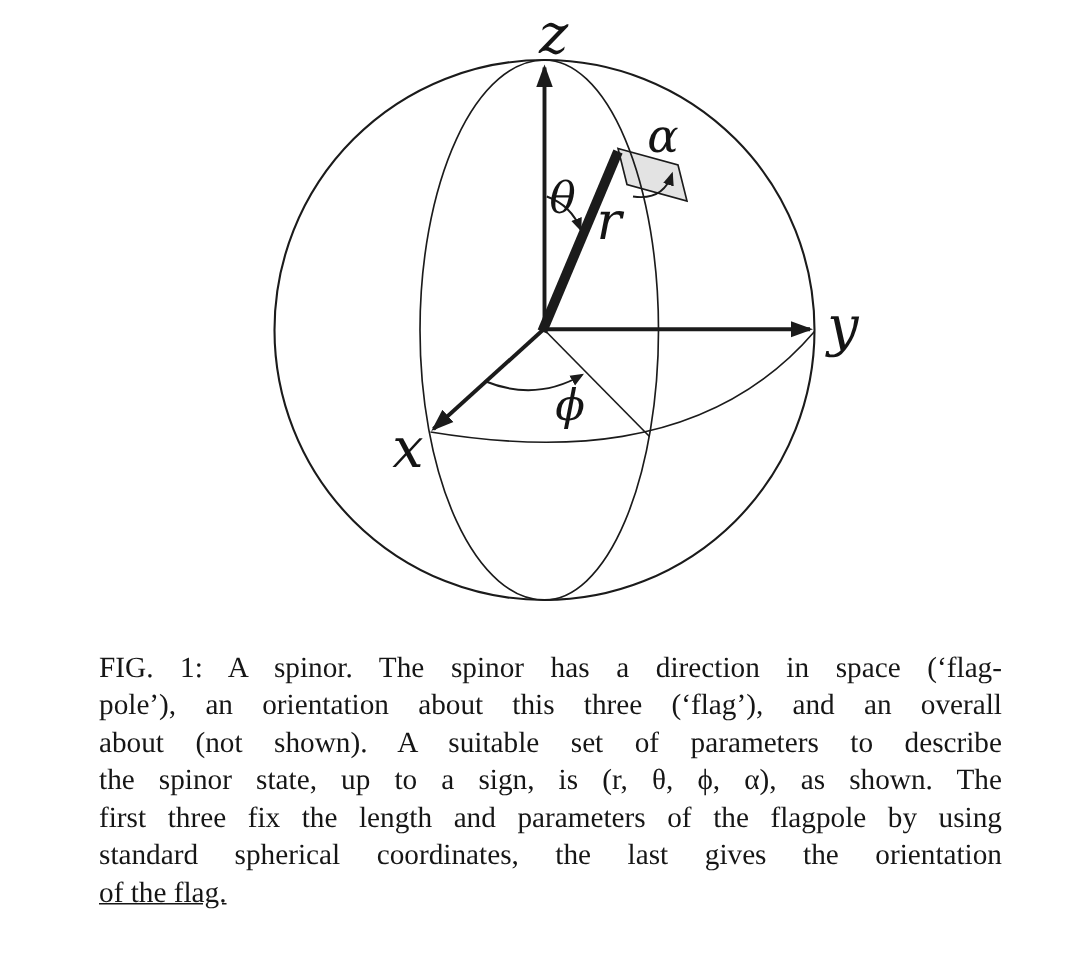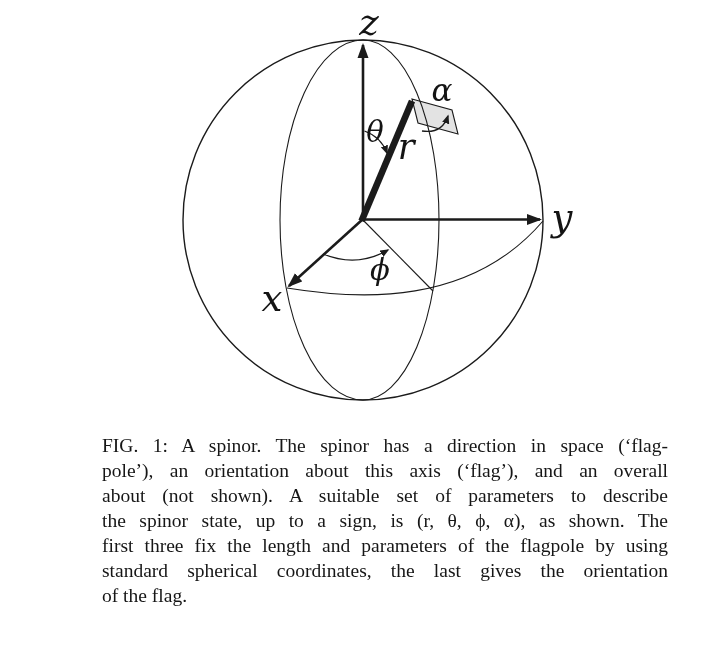--- a/index.html
+++ b/index.html
@@ -6,22 +6,22 @@
   body{width:720px;height:653px;position:relative;overflow:hidden;
        font-family:"Liberation Serif","DejaVu Serif",serif;}
   .fig-wrap{position:absolute;left:0;top:0;width:720px;height:425px;}
   svg text{font-family:"DejaVu Serif","Liberation Serif",serif;font-style:italic;fill:#141414;}
   .axis-label{font-size:37px;}
   .r-label{font-size:35px;}
   .greek-label{font-size:29px;}
   .alpha-label{font-size:31px;}
   .caption{position:absolute;left:66px;top:433px;width:602px;
            font-size:19.5px;line-height:25px;color:#161616;}
-  .cap-line{text-align:justify;text-align-last:justify;white-space:normal;margin-left:36px;}
-  .cap-line.last{text-align-last:left;}
+  .cap-line{text-align:justify;text-align-last:justify;white-space:normal;}
+  .cap-line.last{text-align-last:left;text-decoration:underline;}
   .mathv{}
 </style>
 </head>
 <body>
 
 <div class="fig-wrap">
 <svg width="720" height="425" viewBox="0 0 720 425">
   <defs>
     <marker id="ah-big" markerUnits="userSpaceOnUse" markerWidth="17" markerHeight="13" refX="13" refY="6" orient="auto">
       <path d="M0,0.5 L15,6 L0,11.5 z" fill="#1b1b1b"></path>
@@ -58,19 +58,19 @@
   <text x="272" y="311" text-anchor="middle" class="axis-label">x</text>
   <text x="406" y="159" text-anchor="middle" class="r-label">r</text>
   <text x="375" y="142" text-anchor="middle" class="greek-label">θ</text>
   <text x="380" y="280" text-anchor="middle" class="greek-label">ϕ</text>
   <text x="442" y="101" text-anchor="middle" class="alpha-label">α</text>
 </svg>
 </div>
 
 <div class="caption">
     <div class="cap-line">FIG. 1: A spinor. The spinor has a direction in space (‘flag-</div>
-    <div class="cap-line">pole’), an orientation about this axis (‘flag’), and an overall</div>
+    <div class="cap-line">pole’), an orientation about this three (‘flag’), and an overall</div>
     <div class="cap-line">about (not shown). A suitable set of parameters to describe</div>
     <div class="cap-line"><span>the spinor state, up to a sign, is </span><span class="mathv">(r, θ, ϕ, α)</span><span>, as shown. The</span></div>
     <div class="cap-line">first three fix the length and parameters of the flagpole by using</div>
     <div class="cap-line">standard spherical coordinates, the last gives the orientation</div>
     <div class="cap-line last">of the flag.</div>
   </div>
 
 </body></html>

